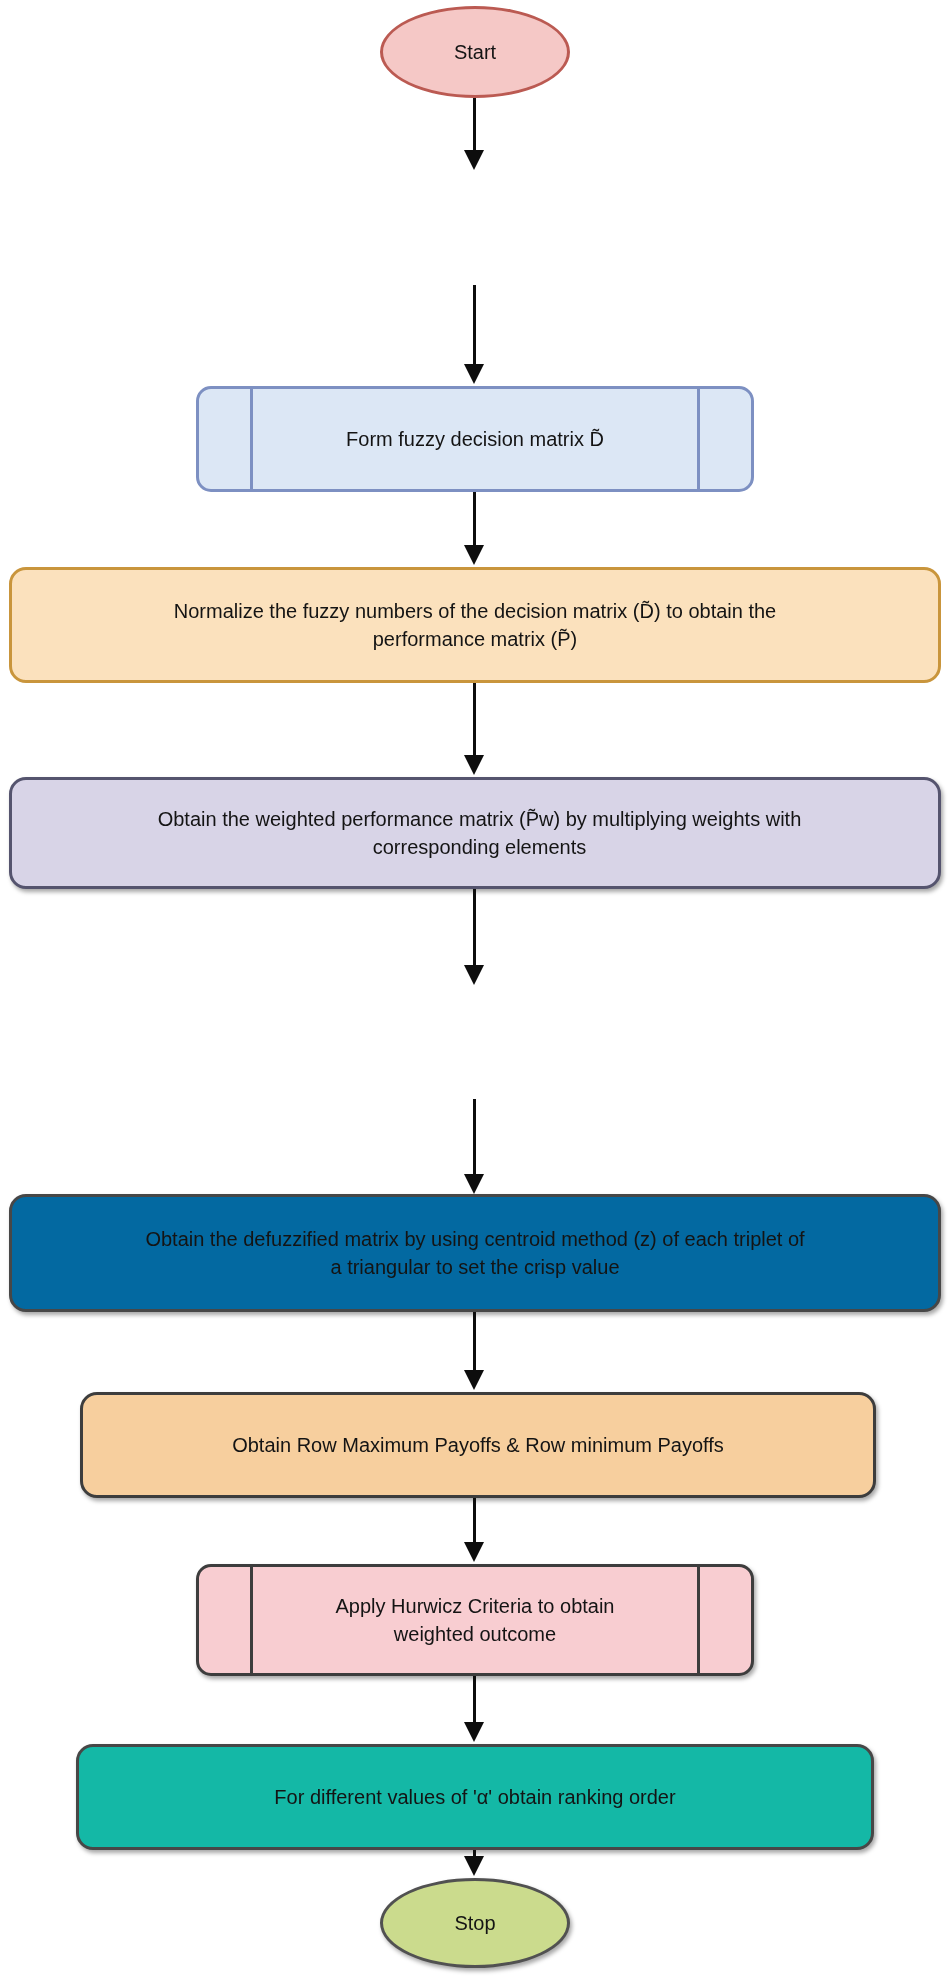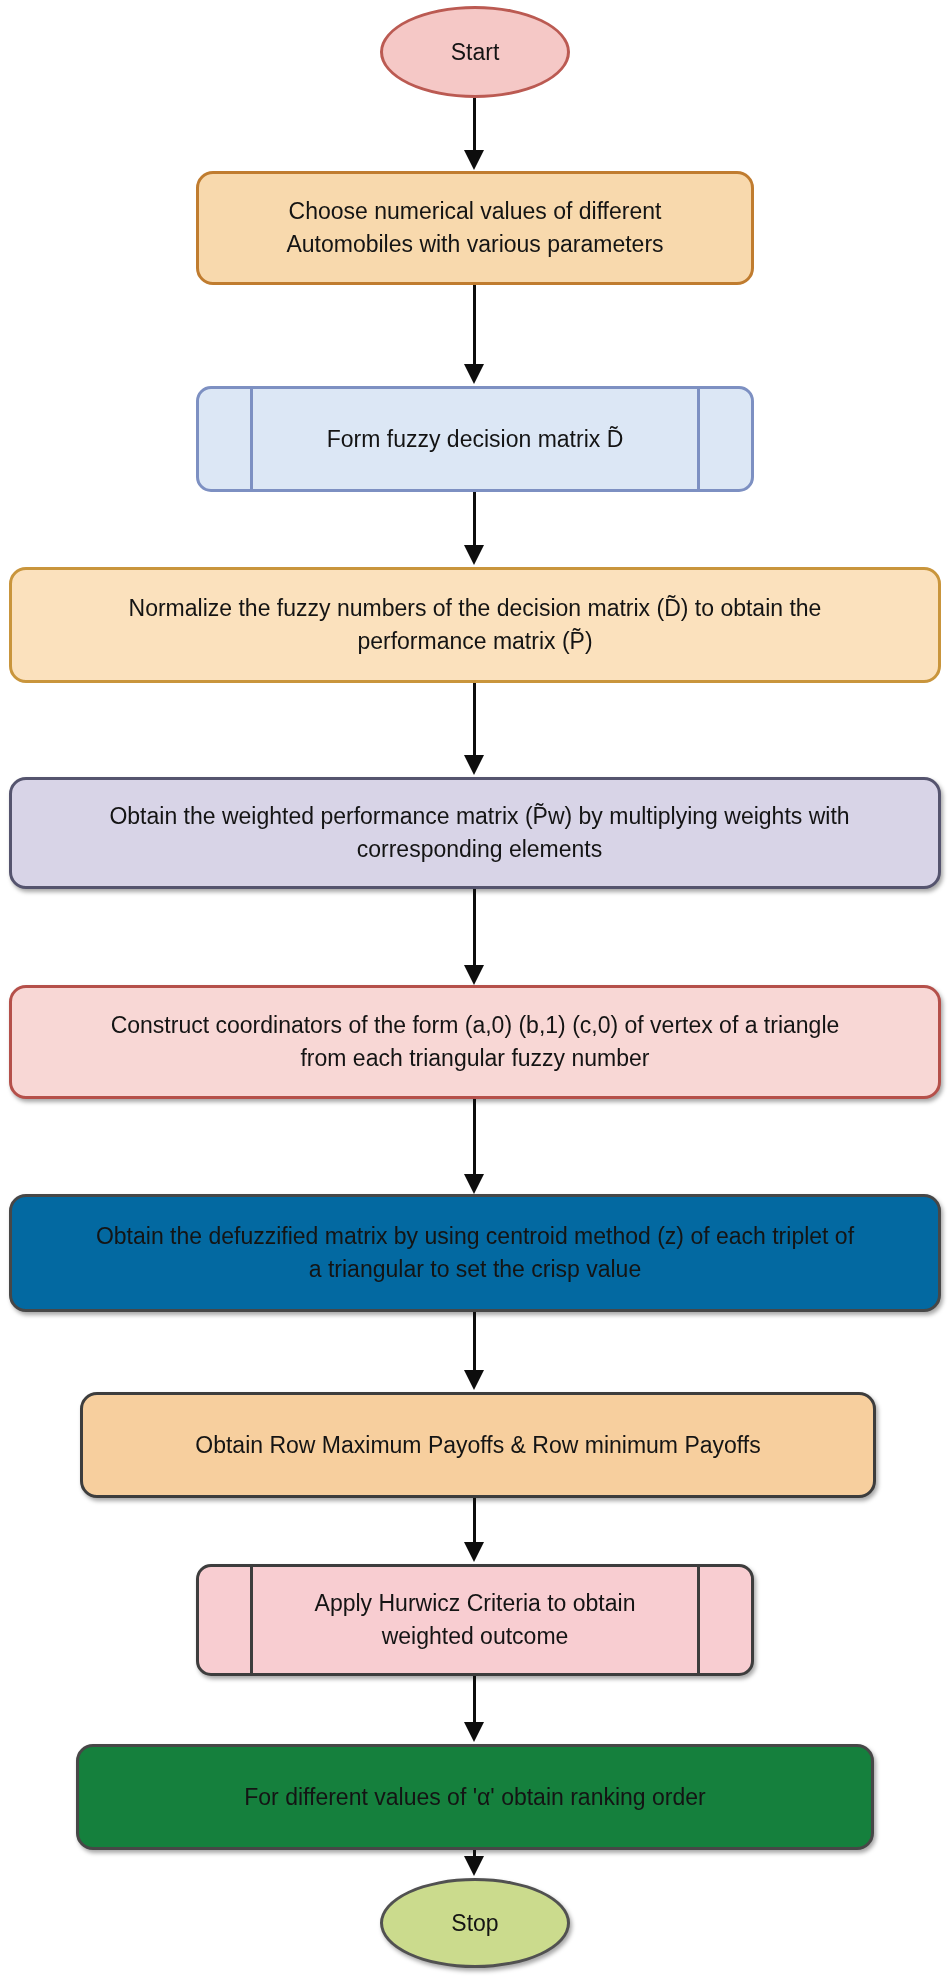--- a/index.html
+++ b/index.html
@@ -9,21 +9,21 @@
     width:950px;height:1978px;
     background:#ffffff;
     overflow:hidden;
   }
   .node{
     position:absolute;
     box-sizing:border-box;
     display:flex;align-items:center;justify-content:center;
     text-align:center;
     color:#141414;
-    font-size:23px;
+    font-size:20px;
     line-height:1.42;
     border-style:solid;
     border-width:3px;
   }
   .node .label{
     white-space:pre-line;
     padding:0 14px;
     display:block;
   }
   .proc{border-radius:17px;}
@@ -58,24 +58,20 @@
 
   <div class="node term" style="left: 380px; top: 6px; width: 190px; height: 92px; background: rgb(245, 200, 198); border-color: rgb(187, 90, 82);">
     <span class="label">Start</span>
   </div>
 
   <div class="arrow" style="top:98px;height:72px;">
     <i class="shaft"></i>
     <i class="head"></i>
   </div>
 
-  <div class="node proc" style="left: 196px; top: 171px; width: 558px; height: 114px; background: rgb(248, 217, 173); border-color: rgb(192, 124, 47);">
-    <span class="label">Choose numerical values of different
-Automobiles with various parameters</span>
-  </div>
 
   <div class="arrow" style="top:285px;height:99px;">
     <i class="shaft"></i>
     <i class="head"></i>
   </div>
 
   <div class="node predef" style="left: 196px; top: 386px; width: 558px; height: 106px; background: rgb(220, 231, 245); border-color: rgb(125, 144, 194);">
     <i class="side-bar left" style="background: rgb(125, 144, 194);"></i>
     <i class="side-bar right" style="background: rgb(125, 144, 194);"></i>
     <span class="label">Form fuzzy decision matrix D̃</span>
@@ -99,24 +95,20 @@
   <div class="node proc sh" style="left: 9px; top: 777px; width: 932px; height: 112px; background: rgb(216, 212, 231); border-color: rgb(85, 84, 110); padding-left: 9px;">
     <span class="label">Obtain the weighted performance matrix (P̃w) by multiplying weights with
 corresponding elements</span>
   </div>
 
   <div class="arrow" style="top:889px;height:96px;">
     <i class="shaft"></i>
     <i class="head"></i>
   </div>
 
-  <div class="node proc sh" style="left: 9px; top: 985px; width: 932px; height: 114px; background: rgb(248, 215, 213); border-color: rgb(181, 80, 74);">
-    <span class="label">Construct coordinators of the form (a,0) (b,1) (c,0) of vertex of a triangle
-from each triangular fuzzy number</span>
-  </div>
 
   <div class="arrow" style="top:1099px;height:95px;">
     <i class="shaft"></i>
     <i class="head"></i>
   </div>
 
   <div class="node proc sh" style="left: 9px; top: 1194px; width: 932px; height: 118px; background: #0369a1; border-color: rgb(71, 71, 71);">
     <span class="label">Obtain the defuzzified matrix by using centroid method (z) of each triplet of
 a triangular to set the crisp value</span>
   </div>
@@ -140,21 +132,21 @@
     <i class="side-bar right" style="background: rgb(61, 61, 61);"></i>
     <span class="label">Apply Hurwicz Criteria to obtain
 weighted outcome</span>
   </div>
 
   <div class="arrow" style="top:1676px;height:66px;">
     <i class="shaft"></i>
     <i class="head"></i>
   </div>
 
-  <div class="node proc sh" style="left: 76px; top: 1744px; width: 798px; height: 106px; background: #15803d; border-color: rgb(71, 71, 71);">
+  <div class="node proc sh" style="left: 76px; top: 1744px; width: 798px; height: 106px; background: #14b8a6; border-color: rgb(71, 71, 71);">
     <span class="label">For different values of 'α' obtain ranking order</span>
   </div>
 
   <div class="arrow" style="top:1850px;height:26px;">
     <i class="shaft"></i>
     <i class="head"></i>
   </div>
 
   <div class="node term sh" style="left: 380px; top: 1878px; width: 190px; height: 90px; background: rgb(203, 219, 141); border-color: rgb(81, 81, 81);">
     <span class="label">Stop</span>

